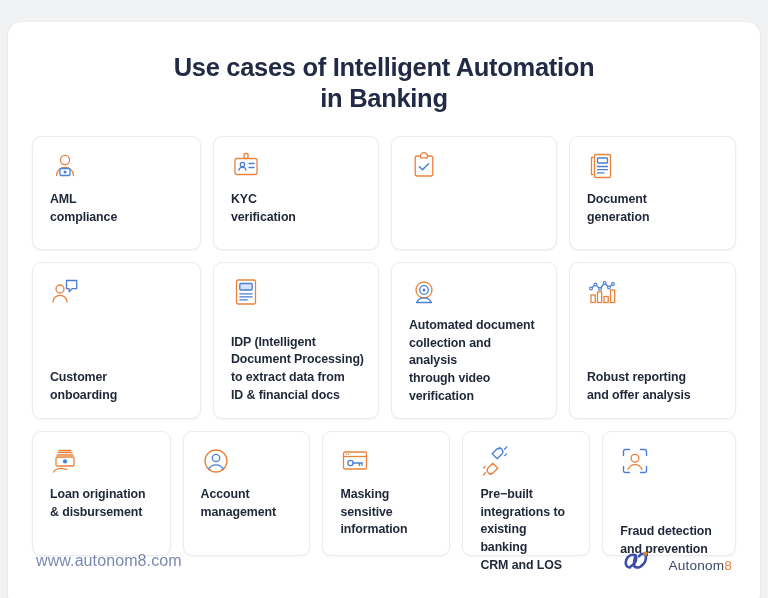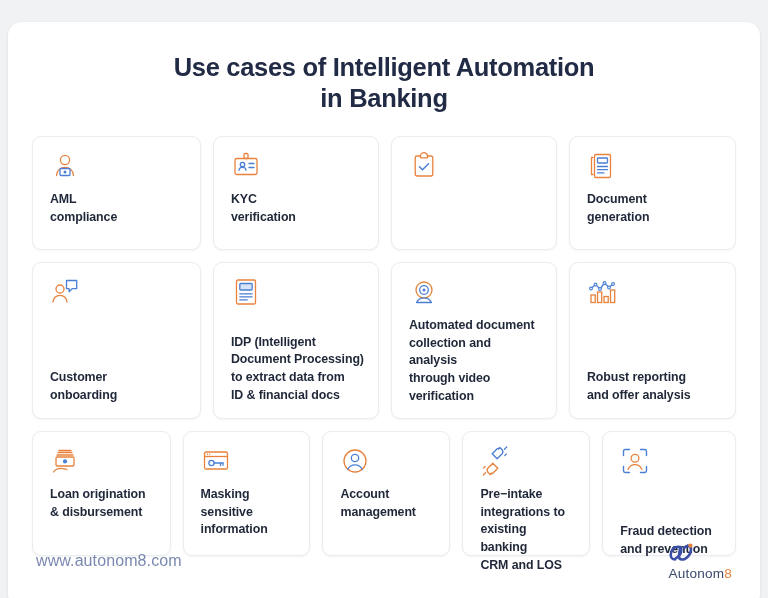--- a/index.html
+++ b/index.html
@@ -113,22 +113,22 @@
   .site-url {
     color: #7b89b0;
     font-size: 16px;
     font-weight: normal;
     letter-spacing: 0.1px;
     text-decoration: none;
   }
 
   .logo {
     display: flex;
-    flex-direction: column;
-    align-items: flex-start;
+    flex-direction: row;
+    align-items: flex-end;
     gap: 1px;
   }
   .logo-mark { width: 44px; height: 24px; display: block; }
   .logo-text {
     font-size: 13.6px;
     color: #3c4a6b;
     letter-spacing: 0.2px;
   }
   .logo-text .eight { color: #e8823c; }
 </style>
@@ -272,62 +272,62 @@
             <path d="M8 6.5h14M9 4.5h12M7 9h16" stroke="#e8823c" stroke-width="1.3" stroke-linecap="round"></path>
             <rect x="6" y="11" width="18" height="9" rx="1.3" stroke="#e8823c" stroke-width="1.3"></rect>
             <circle cx="15" cy="15.4" r="2.1" fill="#4a7fd4"></circle>
             <path d="M3.5 26c1.8-2.6 4.4-3.6 7.5-3.6 2.4 0 4 .9 6 .9" stroke="#e8823c" stroke-width="1.3" stroke-linecap="round"></path>
           </svg>
         </span>
         <div class="card-label">Loan origination
 &amp; disbursement</div>
       </div>
 
+      <div class="card c3">
+        <span class="icon">
+          <svg viewBox="0 0 30 30" fill="none">
+            <circle cx="15" cy="15" r="11" stroke="#e8823c" stroke-width="1.3"></circle>
+            <circle cx="15" cy="12" r="3.7" stroke="#4a7fd4" stroke-width="1.3"></circle>
+            <path d="M7.8 23.2c1.4-2.9 4.1-4.4 7.2-4.4s5.8 1.5 7.2 4.4" stroke="#4a7fd4" stroke-width="1.3" stroke-linecap="round"></path>
+          </svg>
+        </span>
+        <div class="card-label">Account
+management</div>
+      </div>
+
       <div class="card c2">
         <span class="icon">
           <svg viewBox="0 0 30 30" fill="none">
             <rect x="3.5" y="6" width="23" height="17" rx="1.6" stroke="#e8823c" stroke-width="1.3"></rect>
             <path d="M3.5 10.5h23" stroke="#e8823c" stroke-width="1.3"></path>
             <circle cx="6.3" cy="8.2" r="0.7" fill="#e8823c"></circle>
             <circle cx="8.7" cy="8.2" r="0.7" fill="#e8823c"></circle>
             <circle cx="10.5" cy="17" r="2.6" stroke="#4a7fd4" stroke-width="1.3"></circle>
             <path d="M13.1 17h9.2M19.5 17v2.6M22 17v2.3" stroke="#4a7fd4" stroke-width="1.3" stroke-linecap="round"></path>
           </svg>
         </span>
         <div class="card-label">Masking
 sensitive
 information</div>
-      </div>
-
-      <div class="card c3">
-        <span class="icon">
-          <svg viewBox="0 0 30 30" fill="none">
-            <circle cx="15" cy="15" r="11" stroke="#e8823c" stroke-width="1.3"></circle>
-            <circle cx="15" cy="12" r="3.7" stroke="#4a7fd4" stroke-width="1.3"></circle>
-            <path d="M7.8 23.2c1.4-2.9 4.1-4.4 7.2-4.4s5.8 1.5 7.2 4.4" stroke="#4a7fd4" stroke-width="1.3" stroke-linecap="round"></path>
-          </svg>
-        </span>
-        <div class="card-label">Account
-management</div>
       </div>
 
       <div class="card c4">
         <span class="icon">
           <svg viewBox="0 0 30 30" fill="none">
             <g stroke="#4a7fd4" stroke-width="1.3" stroke-linecap="round" stroke-linejoin="round">
               <path d="M17.2 12.8l5-5a3.6 3.6 0 0 0-5-5l-5 5z"></path>
               <path d="M24.5 3.2l2.2-2.2M20 1.5l-1.6 1.6M26.3 8l-1.6 1.6"></path>
             </g>
             <g stroke="#e8823c" stroke-width="1.3" stroke-linecap="round" stroke-linejoin="round">
               <path d="M12.8 17.2l-5 5a3.6 3.6 0 0 0 5 5l5-5z"></path>
               <path d="M5.5 26.8L3.3 29M10 28.5l1.6-1.6M3.7 22l1.6-1.6"></path>
             </g>
           </svg>
         </span>
-        <div class="card-label">Pre−intake
+        <div class="card-label">Pre−built
 integrations to
 existing banking
 CRM and LOS</div>
       </div>
 
       <div class="card c5">
         <span class="icon">
           <svg viewBox="0 0 30 30" fill="none">
             <g stroke="#4a7fd4" stroke-width="1.4" stroke-linecap="round" stroke-linejoin="round">
               <path d="M3.5 9.5V5.2a1.7 1.7 0 0 1 1.7-1.7h4.3"></path>

